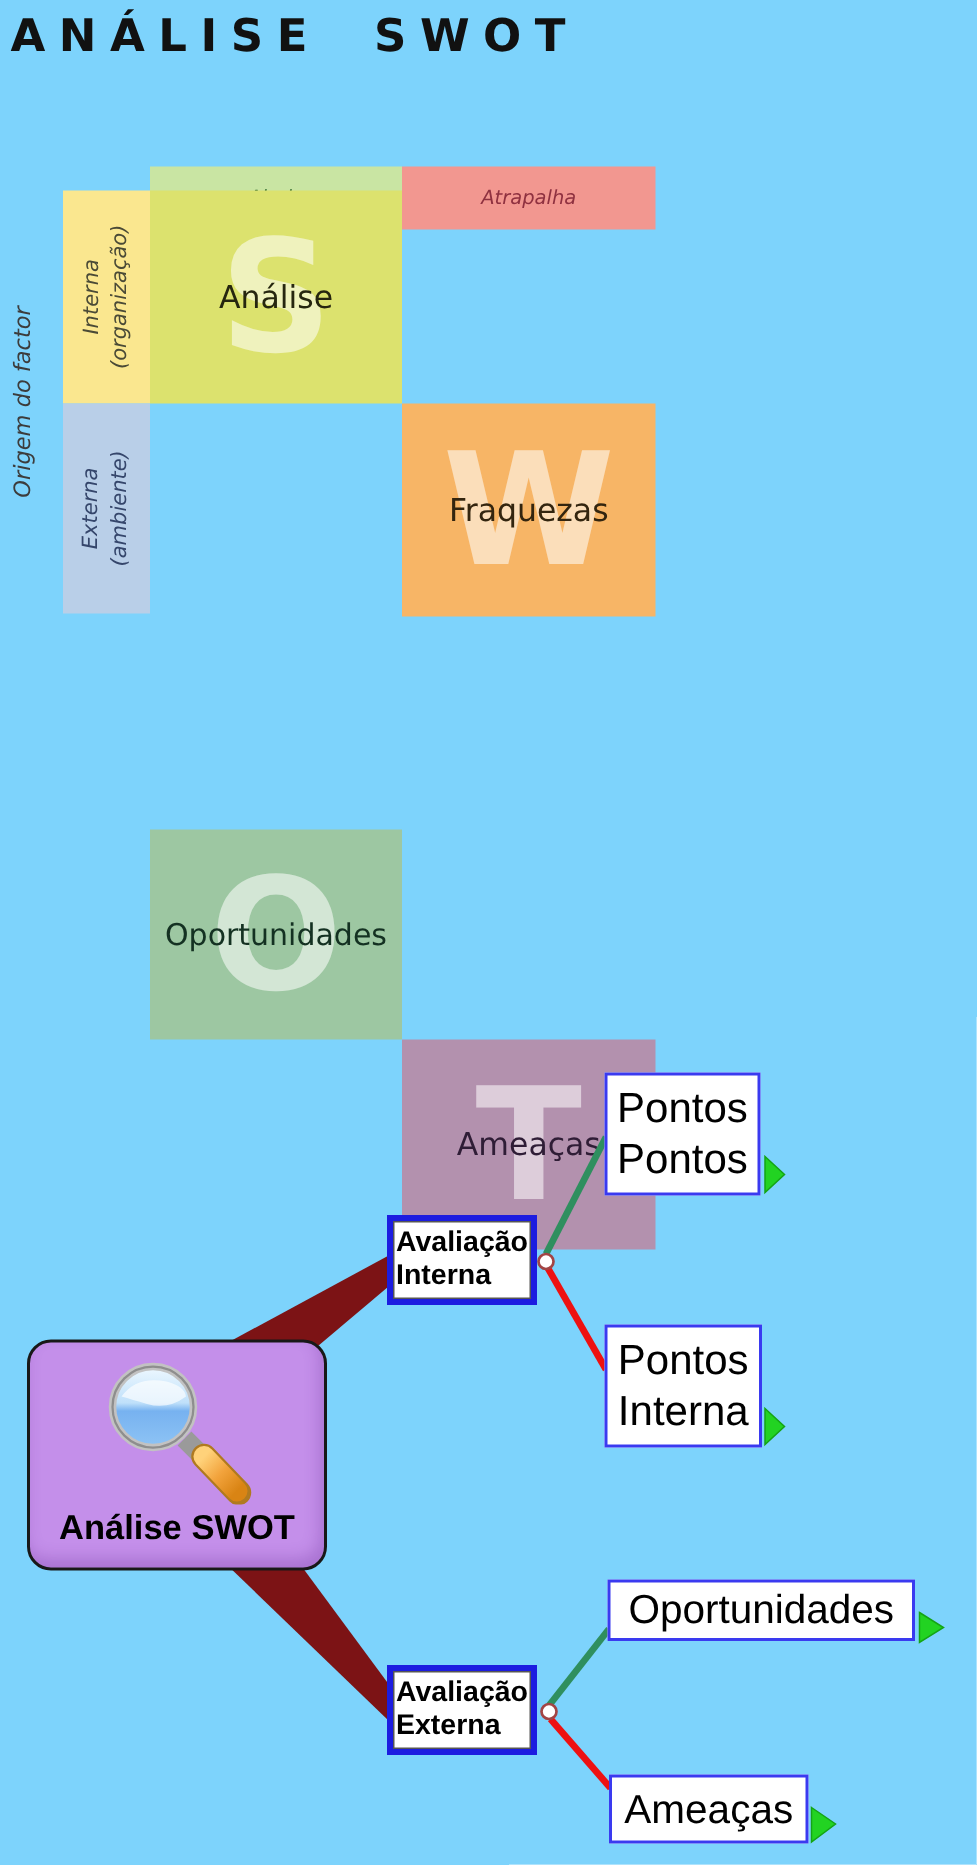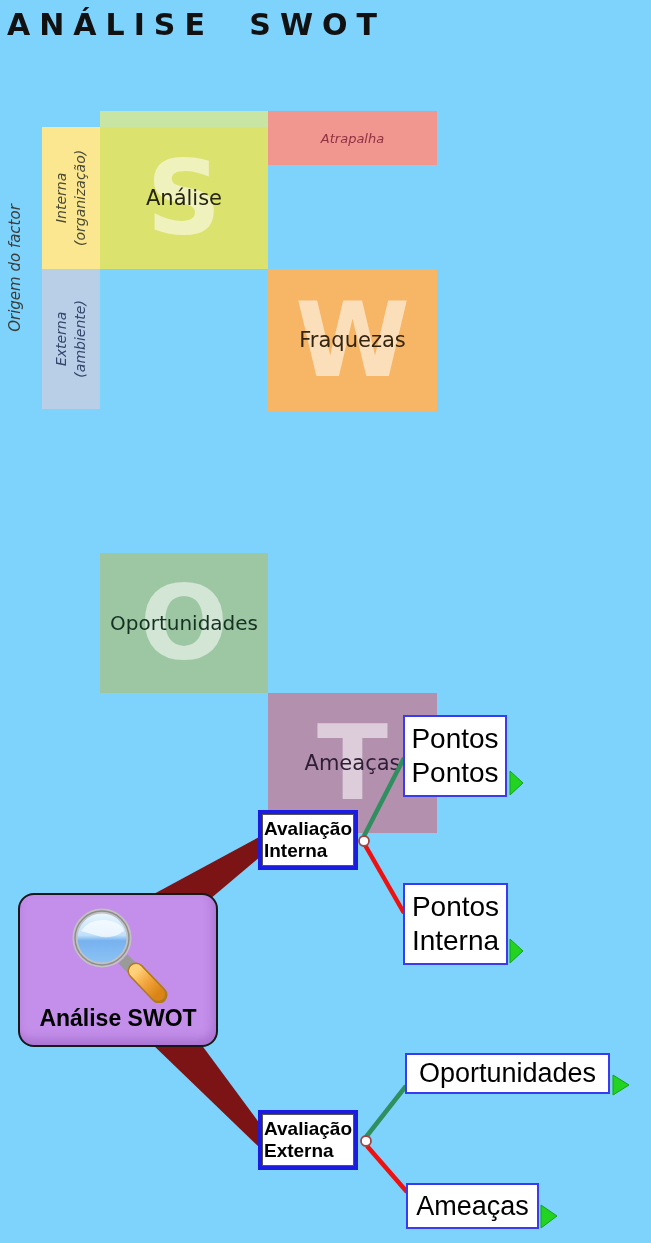--- a/index.html
+++ b/index.html
@@ -33,21 +33,21 @@
   }
   .mx-label { position:relative; font-size:21px; }
   .mx-axis {
     position:absolute; left:-59px; top:258px; width:150px; height:20px;
     transform:rotate(-90deg); text-align:center;
     font-size:15px; font-style:italic; color:#3c3c3c; white-space:nowrap;
   }
 
   
   #h-ajuda     { left:100px; top:85px;  width:168px; height:42px; }
-  #h-atrapalha { left:268px; top:85px;  width:169px; height:54px; }
+  #h-atrapalha { left:268px; top:85px;  width:169px; height:42px; }
   #rh-interna  { left:42px;  top:127px; width:58px;  height:142px; }
   #c-forcas    { left:100px; top:127px; width:168px; height:142px; }
   #c-fraquezas { left:268px; top:127px; width:169px; height:142px; }
   #rh-externa  { left:42px;  top:269px; width:58px;  height:140px; }
   #c-oportunidades { left:100px; top:269px; width:168px; height:140px; }
   #c-ameacas   { left:268px; top:269px; width:169px; height:140px; }
   #c-oportunidades .mx-label { font-size:20px; }
 
   
   #map-lines { position:absolute; left:0; top:0; width:651px; height:1243px; }

